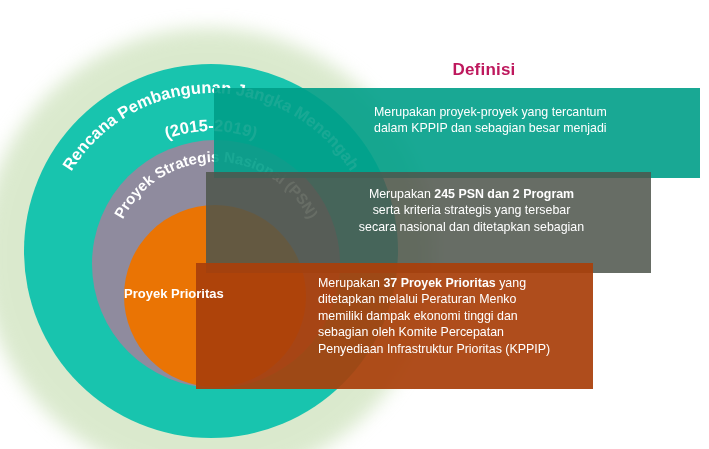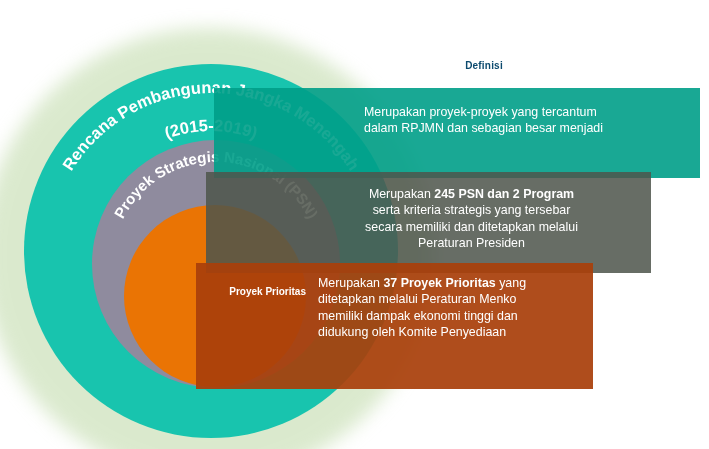--- a/index.html
+++ b/index.html
@@ -51,22 +51,22 @@
   .arc-outer{font-size:16.5px;}
   .arc-outer2{font-size:16.5px;}
   .arc-mid{font-size:15px;}
 
   
   .definisi{
     position:absolute;
     left:404px; top:60px;
     width:160px;
     text-align:center;
-    color:#0c4a6e;
-    font-size:10px;
+    color:#be185d;
+    font-size:17px;
     font-weight:bold;
     letter-spacing:0.2px;
   }
 
   
   .panel{
     position:absolute;
     box-sizing:border-box;
     color:#ffffff;
     font-size:12.4px;
@@ -85,21 +85,21 @@
     background:rgba(78,85,76,0.86);
     padding:14px 18px 0 104px;
     text-align:center;
   }
   .panel-orange{
     left:196px; top:263px; width:397px; height:126px;
     background:rgba(169,64,11,0.93);
     padding:12px 14px 0 122px;
   }
 
-  .panel-teal .body{margin-left:0;}
+  .panel-teal .body{margin-left:10px;}
 </style>
 </head>
 <body>
 
 <div id="stage">
 
   <div class="glow"></div>
 
   <div class="ring ring-outer"></div>
   <div class="ring ring-mid"></div>
@@ -118,39 +118,39 @@
       <textPath href="#arcOuter2" startOffset="50%" text-anchor="middle" id="tp-o2">(2015-2019)</textPath>
     </text>
     <text class="arc-text arc-mid">
       <textPath href="#arcMid1" startOffset="50%" text-anchor="middle" id="tp-m1">Proyek Strategis Nasional (PSN)</textPath>
     </text>
   </svg>
 
   <div class="panel panel-teal">
     <div class="body">
         <div>Merupakan proyek-proyek yang tercantum</div>
-        <div>dalam RPJMN dan sebagian besar menjadi</div>
+        <div>dalam KPPIP dan sebagian besar menjadi</div>
       </div>
   </div>
 
   <div class="panel panel-gray">
     <div class="body">
         <div>Merupakan <b>245 PSN dan 2 Program</b></div>
         <div>serta kriteria strategis yang tersebar</div>
-        <div>secara memiliki dan ditetapkan melalui</div>
-        <div>Peraturan Presiden</div>
+        <div>secara nasional dan ditetapkan sebagian</div>
       </div>
   </div>
 
   <div class="panel panel-orange">
     <div class="body">
         <div>Merupakan <b>37 Proyek Prioritas</b> yang</div>
         <div>ditetapkan melalui Peraturan Menko</div>
         <div>memiliki dampak ekonomi tinggi dan</div>
-        <div>didukung oleh Komite Penyediaan</div>
+        <div>sebagian oleh Komite Percepatan</div>
+        <div>Penyediaan Infrastruktur Prioritas (KPPIP)</div>
       </div>
   </div>
 
-  <div id="inner-label" style="position:absolute;left:124px;top:286px;width:182px;text-align:right;color:#fff;font-size:10px;font-weight:bold;">Proyek Prioritas</div>
+  <div id="inner-label" style="position:absolute;left:124px;top:286px;width:182px;text-align:left;color:#fff;font-size:13px;font-weight:bold;">Proyek Prioritas</div>
 
   <div class="definisi">Definisi</div>
 
 </div>
 
 </body></html>

